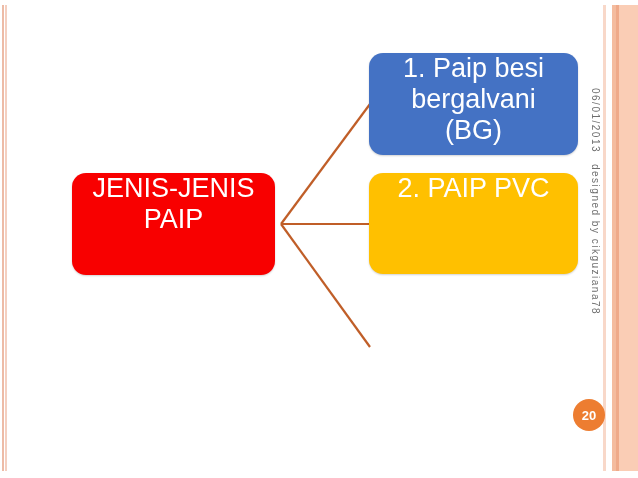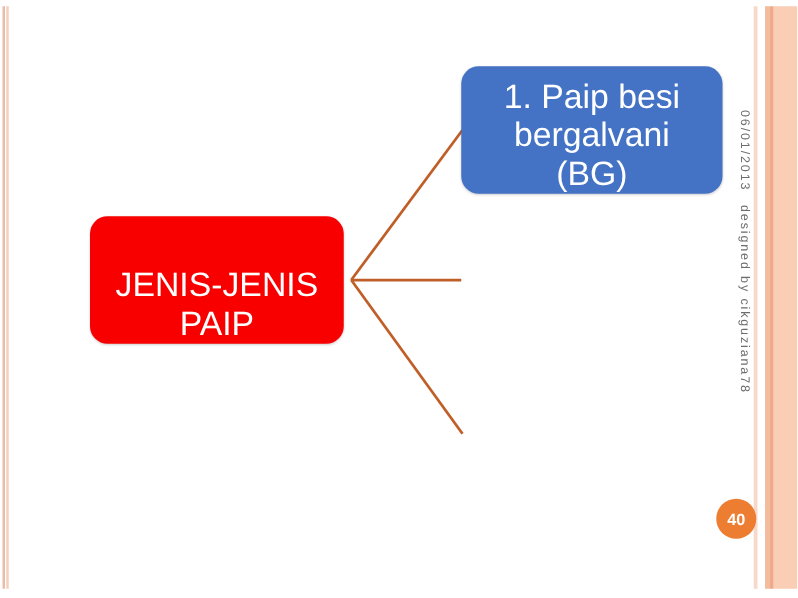--- a/index.html
+++ b/index.html
@@ -35,21 +35,21 @@
     left: 0; top: 0;
     width: 638px; height: 478px;
     pointer-events: none;
   }
 
   .shape {
     position: absolute;
     border-radius: 14px;
     color: #ffffff;
     display: flex;
-    align-items: flex-end;
+    align-items: flex-start;
     justify-content: center;
     text-align: center;
     font-size: 27px;
     line-height: 31px;
     box-shadow: 0 1px 2px rgba(0,0,0,0.18);
   }
   .shape-root {
     left: 72px; top: 173px;
     width: 203px; height: 102px;
     padding: 0 10px;
@@ -111,22 +111,25 @@
   </svg>
 
   <div class="shape shape-root" style="background: rgb(248, 0, 0); padding-left: 10px;">
     <span>JENIS-JENIS PAIP</span>
   </div>
 
   <div class="shape shape-item item-0" style="background: rgb(68, 114, 196);">
     <span>1. Paip besi bergalvani (BG)</span>
   </div>
 
+  <div class="shape shape-item item-1" style="background: rgb(255, 192, 0);">
+    <span>2. PAIP PVC</span>
+  </div>
 
 
   <div class="v-text v-date">06/01/2013</div>
   <div class="v-text v-credit">designed by cikguziana78</div>
 
   <div class="page-badge" style="background: rgb(237, 125, 49);">
-    <span>40</span>
+    <span>20</span>
   </div>
 
 </div>
 
 </body></html>

